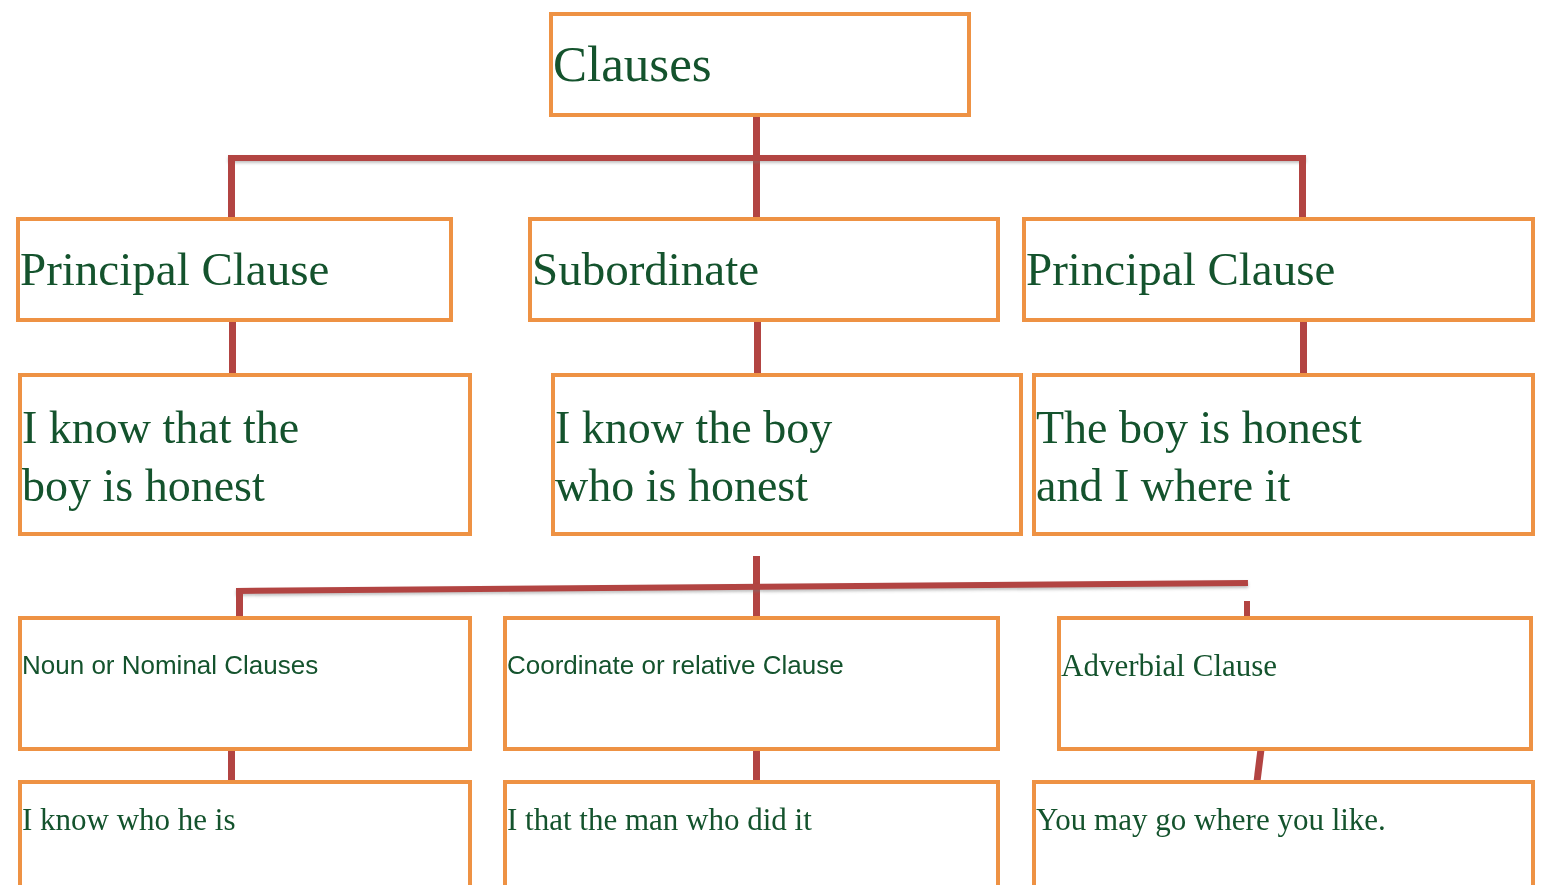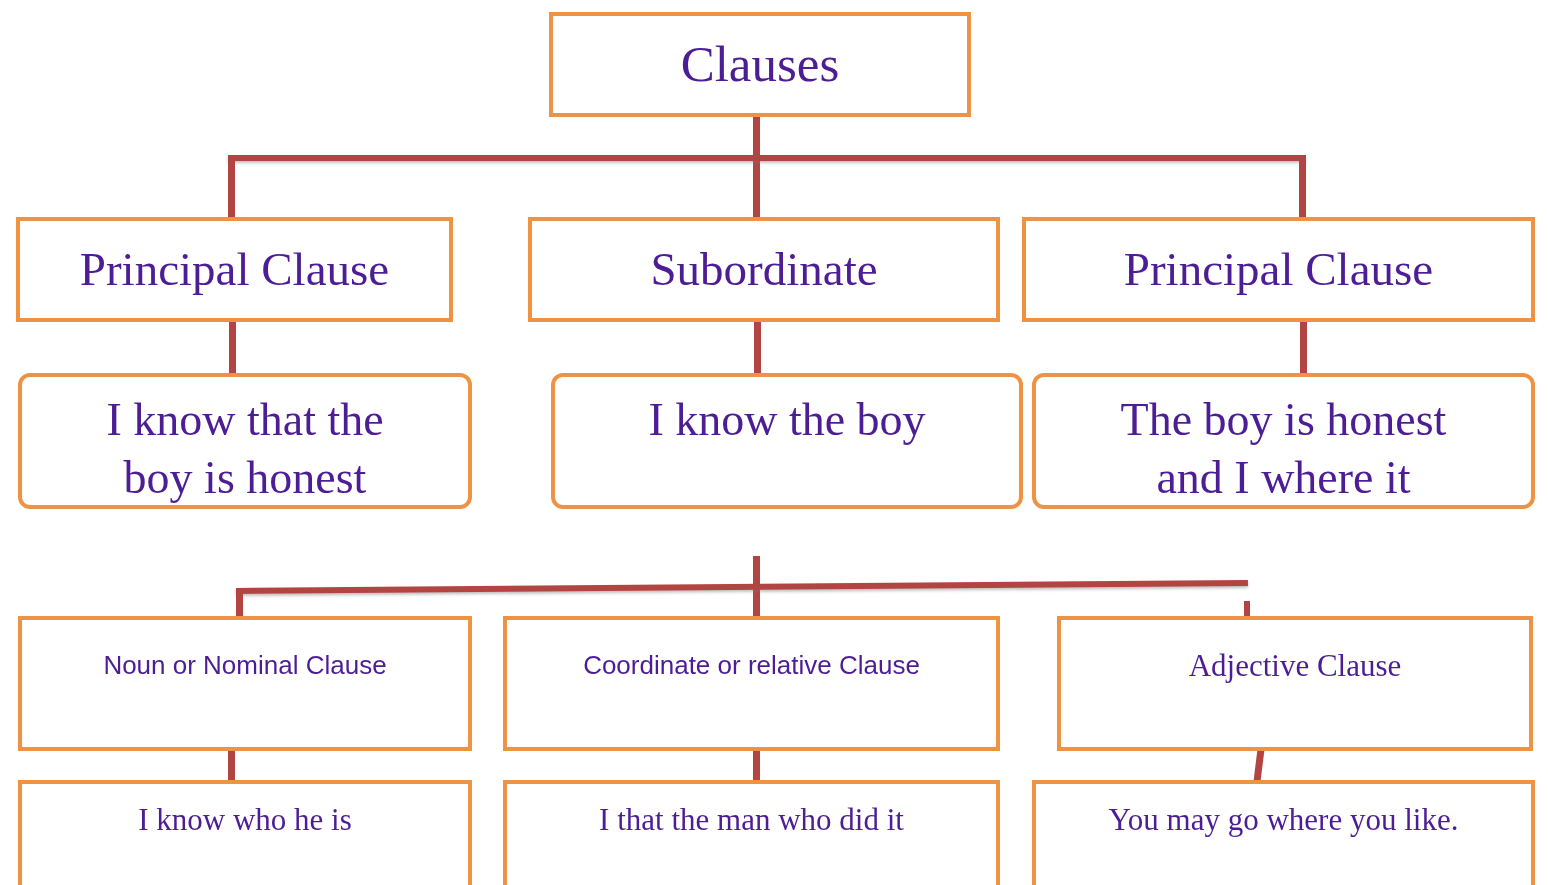--- a/index.html
+++ b/index.html
@@ -20,37 +20,36 @@
     box-sizing: border-box;
     background: #ffffff;
     border: 4px solid #ee9244;
     display: flex;
     justify-content: center;
     z-index: 3;
   }
   .node .label {
     display: block;
     width: 100%;
-    text-align: center;
-    color: #4c1d95;
+    color: #14532d;
     line-height: 1.18;
   }
   
   .n-root { left: 549px; top: 12px; width: 422px; height: 105px; align-items: center; }
   .n-root .label { font-size: 51px; }
 
   
   .n-cat { top: 217px; height: 105px; align-items: center; }
   .n-cat .label { font-size: 47px; }
   .n-cat-1 { left: 16px; width: 437px; }
   .n-cat-2 { left: 528px; width: 472px; }
   .n-cat-3 { left: 1022px; width: 513px; }
 
   
-  .n-ex { top: 373px; height: 136px; align-items: flex-start; padding-top: 14px; border-radius: 12px; }
+  .n-ex { top: 373px; height: 163px; align-items: flex-start; padding-top: 22px; }
   .n-ex .label { font-size: 46px; line-height: 1.27; }
   .n-ex-1 { left: 18px; width: 454px; }
   .n-ex-2 { left: 551px; width: 472px; }
   .n-ex-3 { left: 1032px; width: 503px; }
 
   
   .n-sub { top: 616px; height: 135px; align-items: flex-start; padding-top: 30px; }
   .n-sub .label { font-size: 26px; font-family: "Liberation Sans", sans-serif; }
   .n-sub-1 { left: 18px; width: 454px; }
   .n-sub-2 { left: 503px; width: 497px; }
@@ -142,37 +141,38 @@
 
   <div class="node n-ex n-ex-1">
     <span class="label">
       <span>I know that the</span><br>
       <span>boy is honest</span>
     </span>
   </div>
   <div class="node n-ex n-ex-2">
     <span class="label">
       <span>I know the boy</span><br>
+      <span>who is honest</span>
     </span>
   </div>
   <div class="node n-ex n-ex-3">
     <span class="label">
       <span>The boy is honest</span><br>
       <span>and I where it</span>
     </span>
   </div>
 
   <div class="node n-sub n-sub-1">
-    <span class="label">Noun or Nominal Clause</span>
+    <span class="label">Noun or Nominal Clauses</span>
   </div>
   <div class="node n-sub n-sub-2">
     <span class="label">Coordinate or relative Clause</span>
   </div>
   <div class="node n-sub n-sub-3">
-    <span class="label">Adjective Clause</span>
+    <span class="label">Adverbial Clause</span>
   </div>
 
   <div class="node n-sex n-sex-1">
     <span class="label">I know who he is</span>
   </div>
   <div class="node n-sex n-sex-2">
     <span class="label">I that the man who did it</span>
   </div>
   <div class="node n-sex n-sex-3">
     <span class="label">You may go where you like.</span>

